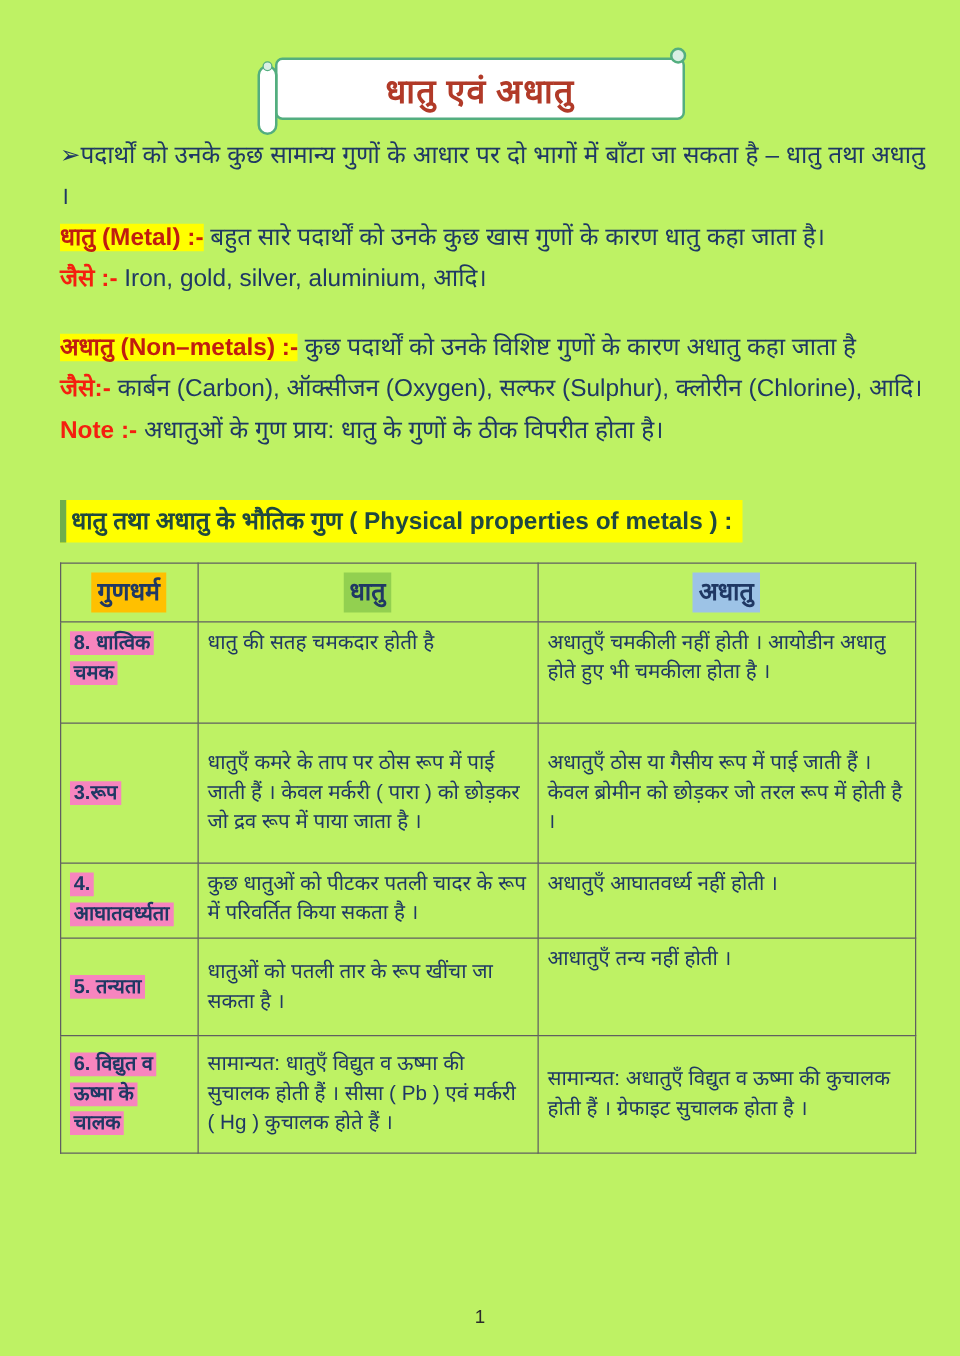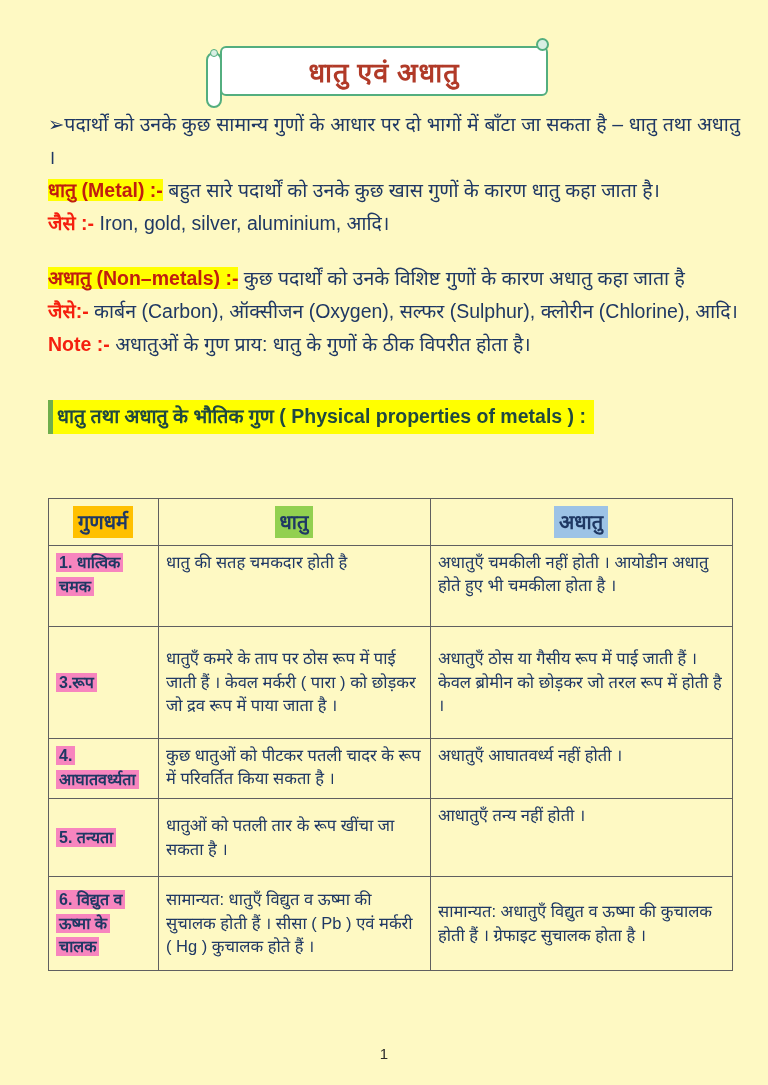--- a/index.html
+++ b/index.html
@@ -1,20 +1,20 @@
 <!DOCTYPE html>
 <html><head>
 <meta charset="utf-8">
 <style>
   * { margin:0; padding:0; box-sizing:border-box; }
   html,body { background:#e8e8e8; }
   body { font-family:"Liberation Sans", sans-serif; }
   .page {
     position:relative; width:768px; height:1085px; margin:0 auto;
-    background:#fef9c3; overflow:hidden; color:#1F3864;
+    background:#bef264; overflow:hidden; color:#1F3864;
   }
 
   
   .banner-wrap { position:absolute; top:46px; left:0; right:0; display:flex; justify-content:center; }
   .banner-rect {
     position:relative; width:328px; height:50px;
     border:2px solid #53AE7F; border-radius:6px; background:#fff;
     display:flex; align-items:center; justify-content:center;
   }
   .banner-roll {
@@ -48,21 +48,21 @@
   .section-heading-wrap { position:absolute; top:400px; left:48px; }
   .section-heading {
     display:inline-block; background:#FFFF00; border-left:5px solid #6FAE4C;
     padding:2px 8px 5px 4px; font-size:19.5px; font-weight:bold; color:#1F4840;
   }
 
   
   .props-table {
     position:absolute; top:450px; left:48px; width:684px;
     border-collapse:collapse; table-layout:fixed;
-    font-size:16.5px; line-height:1.42; color:#1F3864;margin-top:48px;
+    font-size:16.5px; line-height:1.42; color:#1F3864;
   }
   .props-table col.c1 { width:110px; }
   .props-table col.c2 { width:272px; }
   .props-table col.c3 { width:302px; }
   .props-table td, .props-table th {
     border:1.2px solid #606060; padding:5px 8px 5px 7px; vertical-align:top;
     font-weight:normal; text-align:left;
   }
   .props-table tr.hdr td { height:47px; text-align:center; vertical-align:middle; }
   .hdr-hl { display:inline-block; padding:2px 5px; font-size:20px; font-weight:bold; color:#1F3864; }
@@ -130,21 +130,21 @@
         <col class="c3">
       </colgroup>
     <tbody>
       <tr class="hdr">
         <td><span class="hdr-hl hl-orange">गुणधर्म</span></td>
         <td><span class="hdr-hl hl-green">धातु</span></td>
         <td><span class="hdr-hl hl-blue">अधातु</span></td>
       </tr>
 
       <tr class="r1">
-        <td><span class="prop-label">1. धात्विक चमक</span></td>
+        <td><span class="prop-label">8. धात्विक चमक</span></td>
         <td>धातु की सतह चमकदार होती है</td>
         <td>अधातुएँ चमकीली नहीं होती । आयोडीन अधातु होते हुए भी चमकीला होता है ।</td>
       </tr>
 
 
       <tr class="r3">
         <td><span class="prop-label">3.रूप</span></td>
         <td>धातुएँ कमरे के ताप पर ठोस रूप  में पाई जाती हैं । केवल मर्करी ( पारा ) को छोड़कर जो द्रव रूप में पाया जाता है ।</td>
         <td>अधातुएँ ठोस या गैसीय रूप में पाई जाती हैं । केवल ब्रोमीन को छोड़कर जो तरल रूप में होती है ।</td>
       </tr>

